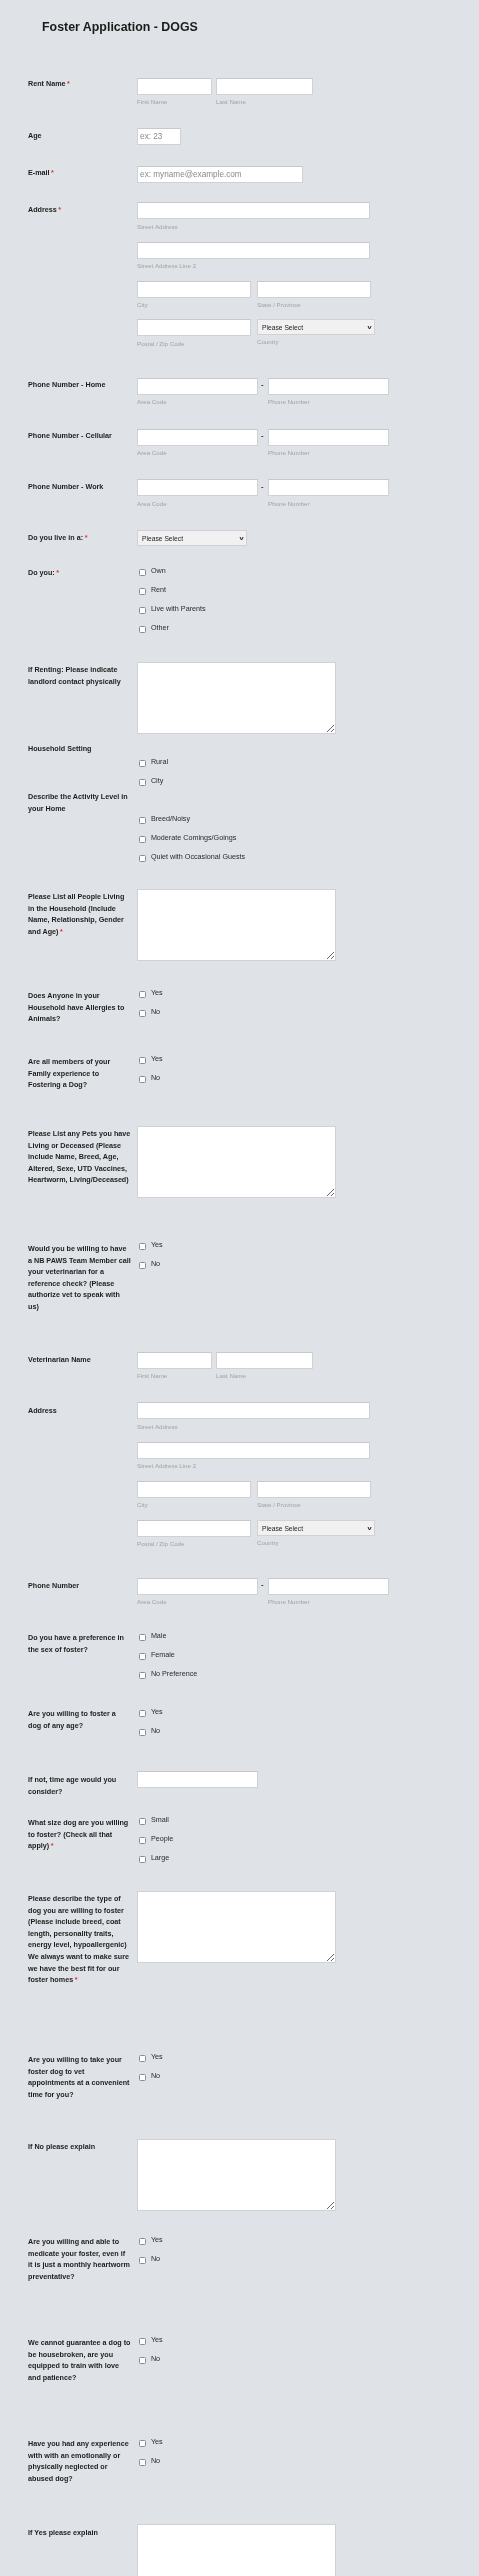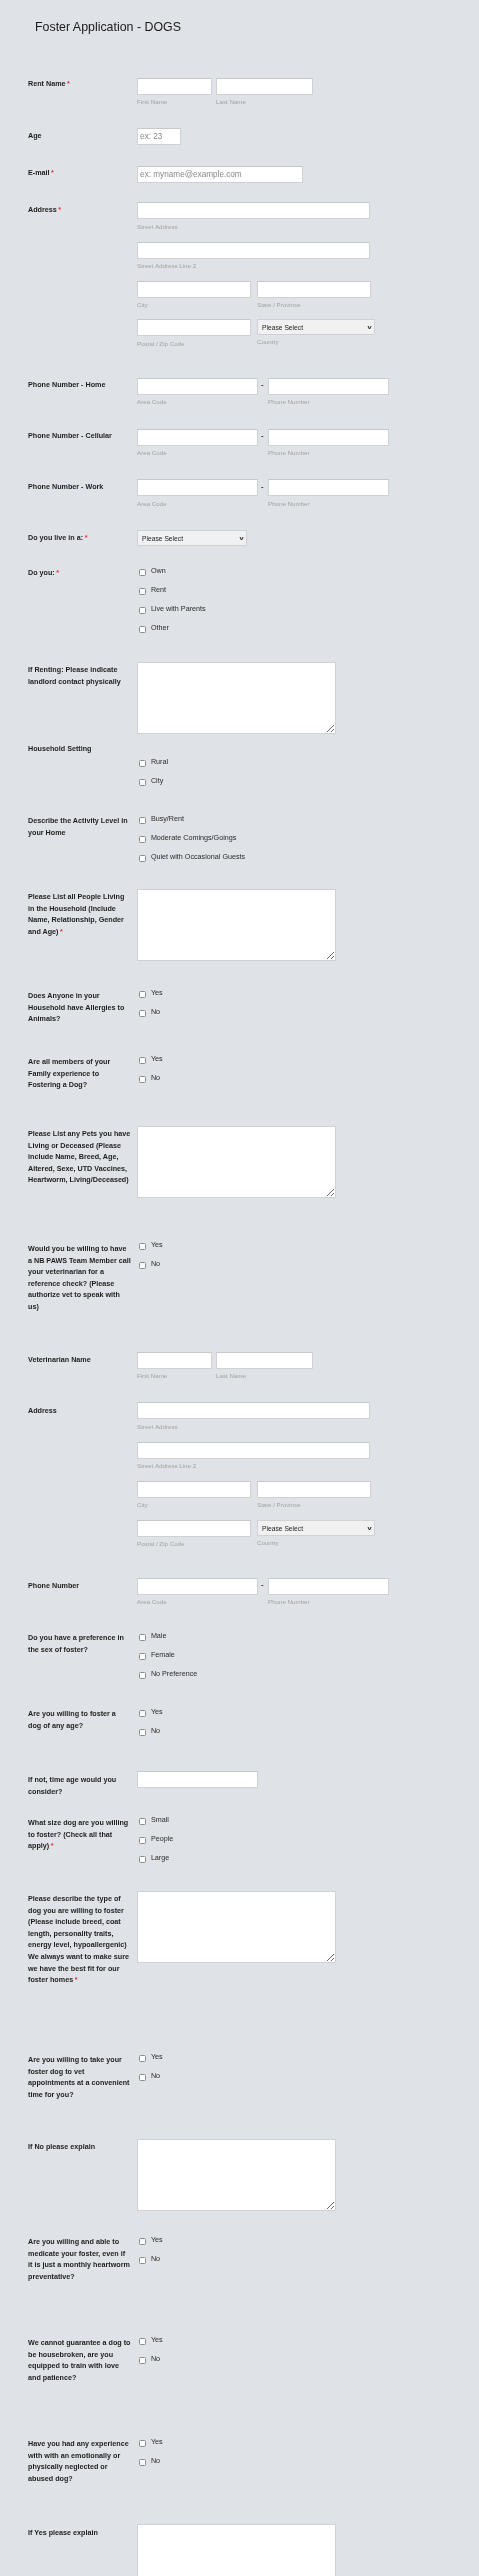--- a/index.html
+++ b/index.html
@@ -8,22 +8,22 @@
     width: 479px;
     height: 3729px;
     background: #dfe2e6;
     font-family: "Liberation Sans", sans-serif;
     color: #1d1d1d;
     position: relative;
     overflow: hidden;
   }
   .abs { position: absolute; }
   .title {
-    left: 35px; top: 19.6px;
-    font-size: 12.4px; font-weight: normal; color: #1b1b1b;
+    left: 42px; top: 19.6px;
+    font-size: 12.4px; font-weight: bold; color: #1b1b1b;
     margin: 0; letter-spacing: 0;
   }
   .label {
     left: 28px; width: 103px;
     font-size: 7.2px; font-weight: bold; color: #1d1d1d;
     line-height: 11.6px;
   }
   .req { color: #e53030; font-weight: bold; margin-left: 1.5px; }
   .inp {
     background: #fff;
@@ -157,24 +157,24 @@
 <div class="abs label" style="top:743px">Household Setting</div>
 <div class="abs opt" style="top:756px">
       <span class="cb"></span>
       <span class="opt-label">Rural</span>
     </div>
 <div class="abs opt" style="top:775px">
       <span class="cb"></span>
       <span class="opt-label">City</span>
     </div>
 
-<div class="abs label" style="top:815px">Describe the Activity Level in your Home</div>
+<div class="abs label" style="top:791px">Describe the Activity Level in your Home</div>
 <div class="abs opt" style="top:813px">
       <span class="cb"></span>
-      <span class="opt-label">Busy/Rent</span>
+      <span class="opt-label">Breed/Noisy</span>
     </div>
 <div class="abs opt" style="top:832px">
       <span class="cb"></span>
       <span class="opt-label">Moderate Comings/Goings</span>
     </div>
 <div class="abs opt" style="top:851px">
       <span class="cb"></span>
       <span class="opt-label">Quiet with Occasional Guests</span>
     </div>
 

